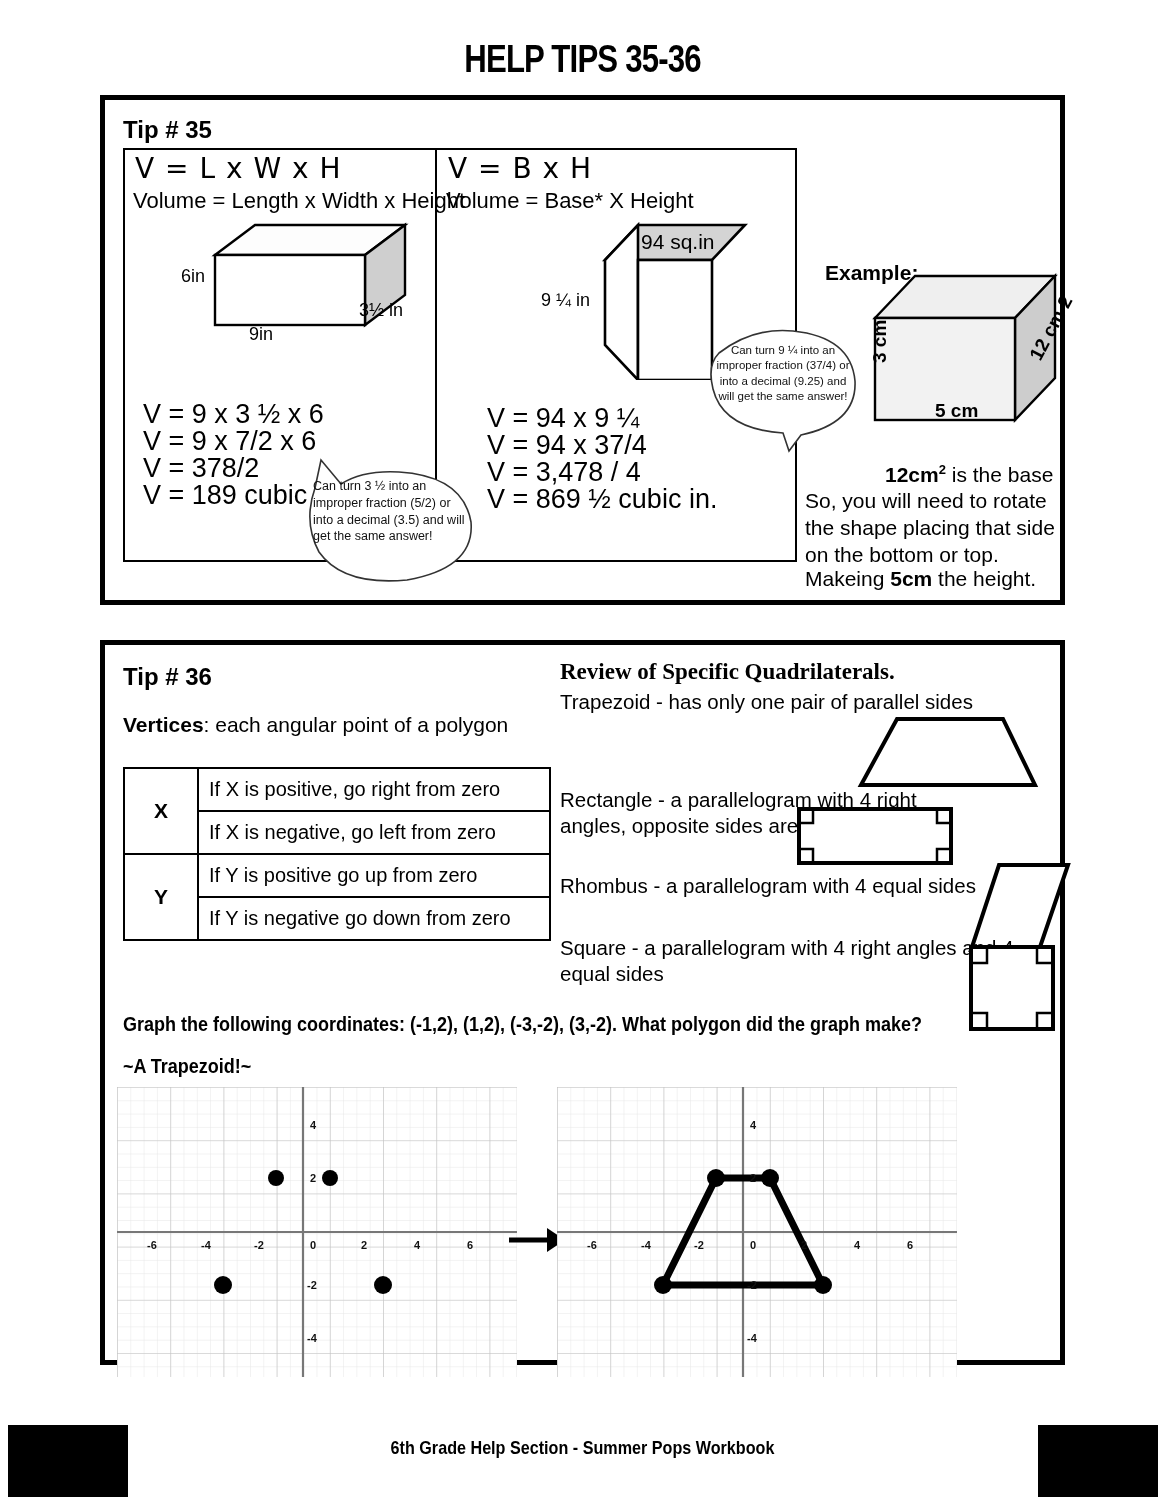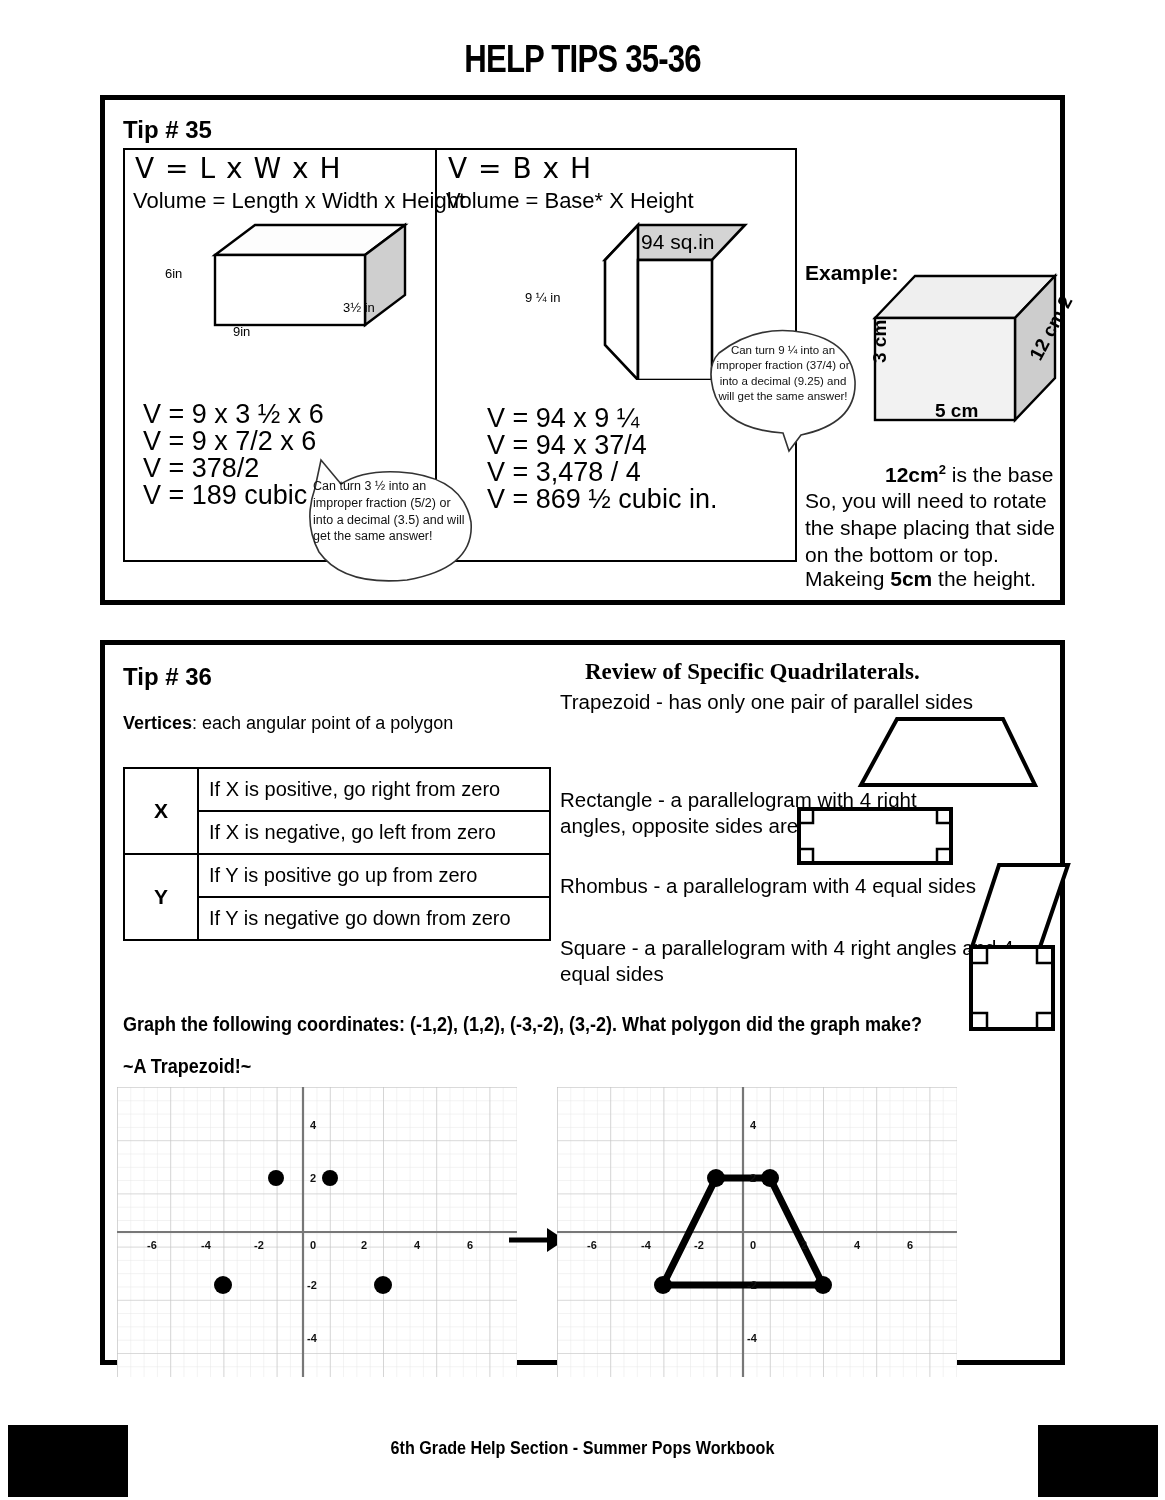--- a/index.html
+++ b/index.html
@@ -28,21 +28,21 @@
   .vline{position:absolute;width:2px;background:#000;}
   .hline{position:absolute;height:2px;background:#000;}
 
   .eq-hand{font-size:28px;letter-spacing:1px;font-family:"DejaVu Sans",sans-serif;}
   .eq-txt{font-size:22px;}
   .calc{font-size:27px;line-height:1.34;}
   .body-txt{font-size:21px;line-height:1.28;}
 
   
   .dim{position:absolute;font-size:19px;font-weight:bold;}
-  .dim-plain{position:absolute;font-size:13px;}
+  .dim-plain{position:absolute;font-size:18px;margin-left:16px;}
 
   
   .xytable{position:absolute;border-collapse:collapse;}
   .xytable td{border:2px solid #000;font-size:20px;padding:9px 10px;}
   .xytable td.axis{width:52px;text-align:center;font-weight:bold;font-size:21px;}
   .xytable td.rule{width:330px;}
 
   
   .quad-head{position:absolute;font-family:"Liberation Serif",serif;font-size:23px;font-weight:bold;}
   .quad-def{position:absolute;font-size:20.5px;line-height:1.25;}
@@ -116,21 +116,21 @@
     <div class="calc" style="position:absolute;left:382px;top:300px;">V = 94 x 9 ¼</div>
     <div class="calc" style="position:absolute;left:382px;top:327px;">V = 94 x 37/4</div>
     <div class="calc" style="position:absolute;left:382px;top:354px;">V = 3,478 / 4</div>
     <div class="calc" style="position:absolute;left:382px;top:381px;">V = 869 ½ cubic in.</div>
 
     <svg style="position:absolute;left:600px;top:225px;" width="158" height="128" viewBox="0 0 158 128">
       <path d="M14 28 Q48 2 88 6 Q146 12 150 56 Q152 98 96 110 L84 126 L78 108 Q18 104 8 64 Q2 40 14 28 Z" fill="#fff" stroke="#333" stroke-width="1.6"></path>
     </svg>
     <div style="position:absolute;left:608px;top:243px;width:140px;font-size:11.5px;line-height:1.34;text-align:center;color:#111;">Can turn 9 ¼ into an improper fraction (37/4) or into a decimal (9.25) and will get the same answer!</div>
 
-    <div class="body-txt" style="position:absolute;left:700px;top:160px;font-weight:bold;text-align:right;">Example:</div>
+    <div class="body-txt" style="position:absolute;left:720px;top:160px;font-weight:bold;text-align:right;">Example:</div>
 
     <svg style="position:absolute;left:765px;top:168px;" width="200" height="160" viewBox="0 0 200 160">
       <polygon points="5,50 45,8 185,8 145,50" fill="#efefef" stroke="#000" stroke-width="2.4"></polygon>
       <polygon points="145,50 185,8 185,110 145,152" fill="#cdcdcd" stroke="#000" stroke-width="2.4"></polygon>
       <rect x="5" y="50" width="140" height="102" fill="#f2f2f2" stroke="#000" stroke-width="2.4"></rect>
     </svg>
     <div class="dim" style="left:775px;top:252px;transform:rotate(-90deg);transform-origin:left center;">3 cm</div>
     <div class="dim" style="left:830px;top:300px;">5 cm</div>
     <div class="dim" style="left:930px;top:248px;transform:rotate(-62deg);transform-origin:left center;white-space:nowrap;">
       <span>12 cm</span> <span>2</span>
@@ -142,21 +142,21 @@
     <div class="body-txt" style="position:absolute;left:700px;top:388px;width:258px;">So, you will need to rotate the shape placing that side on the bottom or top.</div>
     <div class="body-txt" style="position:absolute;left:700px;top:466px;width:258px;">
       <span>Makeing </span><b>5cm</b><span> the height.</span>
     </div>
   </div>
 
   <div class="tipbox" id="tip36">
 
     <div class="tip-label" style="left:18px;top:18px;">Tip #  36</div>
 
-    <div style="position:absolute;left:18px;top:68px;font-size:18px;">
+    <div style="position:absolute;left:18px;top:68px;font-size:21px;">
       <b>Vertices</b><span>: each angular point of a polygon</span>
     </div>
 
     <table class="xytable" style="left:18px;top:122px;">
       <tbody>
           <tr>
         <td class="axis" rowspan="2">X</td>
         <td class="rule">If X is positive, go right from zero</td>
       </tr>
       <tr>
@@ -165,21 +165,21 @@
       <tr>
         <td class="axis" rowspan="2">Y</td>
         <td class="rule">If Y is positive go up from zero</td>
       </tr>
       <tr>
         <td class="rule">If Y is negative go down from zero</td>
       </tr>
     </tbody>
       </table>
 
-    <div class="quad-head" style="left:455px;top:14px;margin-left:25px;">Review of Specific Quadrilaterals.</div>
+    <div class="quad-head" style="left:455px;top:14px;">Review of Specific Quadrilaterals.</div>
 
     <div class="quad-def" style="left:455px;top:44px;width:480px;">
       <span class="u">Trapezoid</span><span> - has only one pair of parallel sides</span>
     </div>
     <svg style="position:absolute;left:750px;top:68px;" width="185" height="80" viewBox="0 0 185 80">
       <polygon points="42,6 148,6 180,72 6,72" fill="#fff" stroke="#000" stroke-width="4"></polygon>
     </svg>
 
     <div class="quad-def" style="left:455px;top:142px;width:420px;">
       <span class="u">Rectangle</span><span> - a parallelogram with 4 right angles, opposite sides are equal</span>

